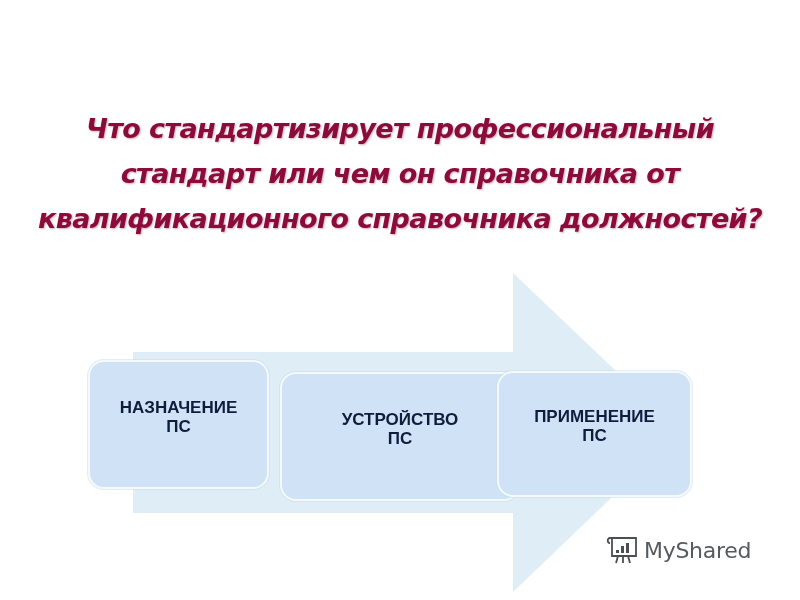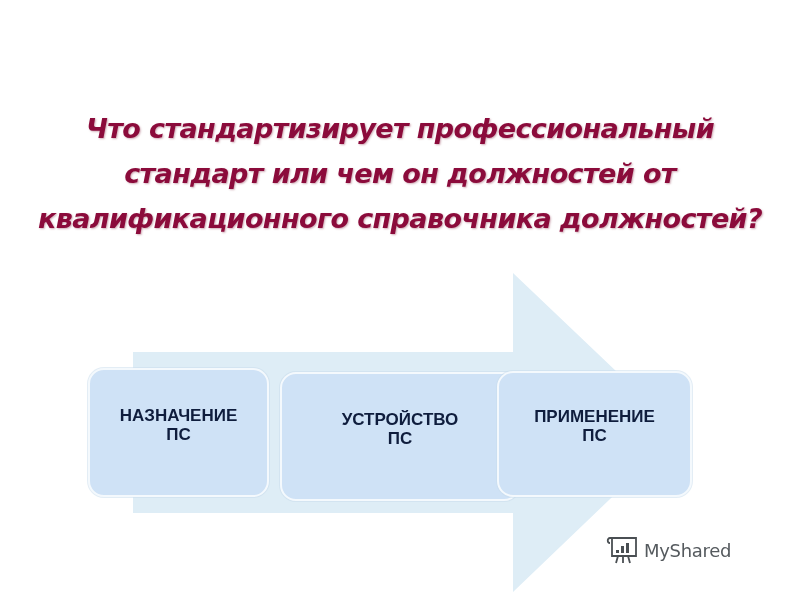--- a/index.html
+++ b/index.html
@@ -57,47 +57,47 @@
       font-size: 17px;
       line-height: 19px;
       color: #0f1d3d;
       box-shadow: 0 0 0 1px rgba(200, 220, 235, 0.5);
     }
     .box .label {
       display: block;
       white-space: pre-line;
       margin-top: -16px;
     }
-    #box-1 { left: 88px;  top: 368px; width: 181px; height: 129px; }
+    #box-1 { left: 88px;  top: 360px; width: 181px; height: 129px; }
     #box-2 { left: 280px; top: 372px; width: 240px; height: 129px; }
     #box-3 { left: 497px; top: 371px; width: 195px; height: 126px; align-items: center; }
 
     .logo {
       position: absolute;
       left: 606px;
       top: 535px;
       display: flex;
       align-items: center;
       gap: 4px;
     }
     .logo-text {
       font-family: "DejaVu Sans", sans-serif;
-      font-size: 18px;
+      font-size: 22px;
       color: #555a5e;
       letter-spacing: -0.3px;
     }
   </style>
 </head>
 <body>
 
 <div class="slide">
 
   <div class="title">
     <span class="line">Что стандартизирует профессиональный</span>
-    <span class="line">стандарт или чем он должностей от</span>
+    <span class="line">стандарт или чем он справочника от</span>
     <span class="line">квалификационного справочника должностей?</span>
   </div>
 
   <svg class="arrow" viewBox="0 0 800 600" xmlns="http://www.w3.org/2000/svg">
     <polygon points="133,352 513,352 513,273 680,432 513,592 513,513 133,513" fill="#deedf6"></polygon>
   </svg>
 
   <div class="box" id="box-1">
     <span class="label">НАЗНАЧЕНИЕ
 ПС</span>

